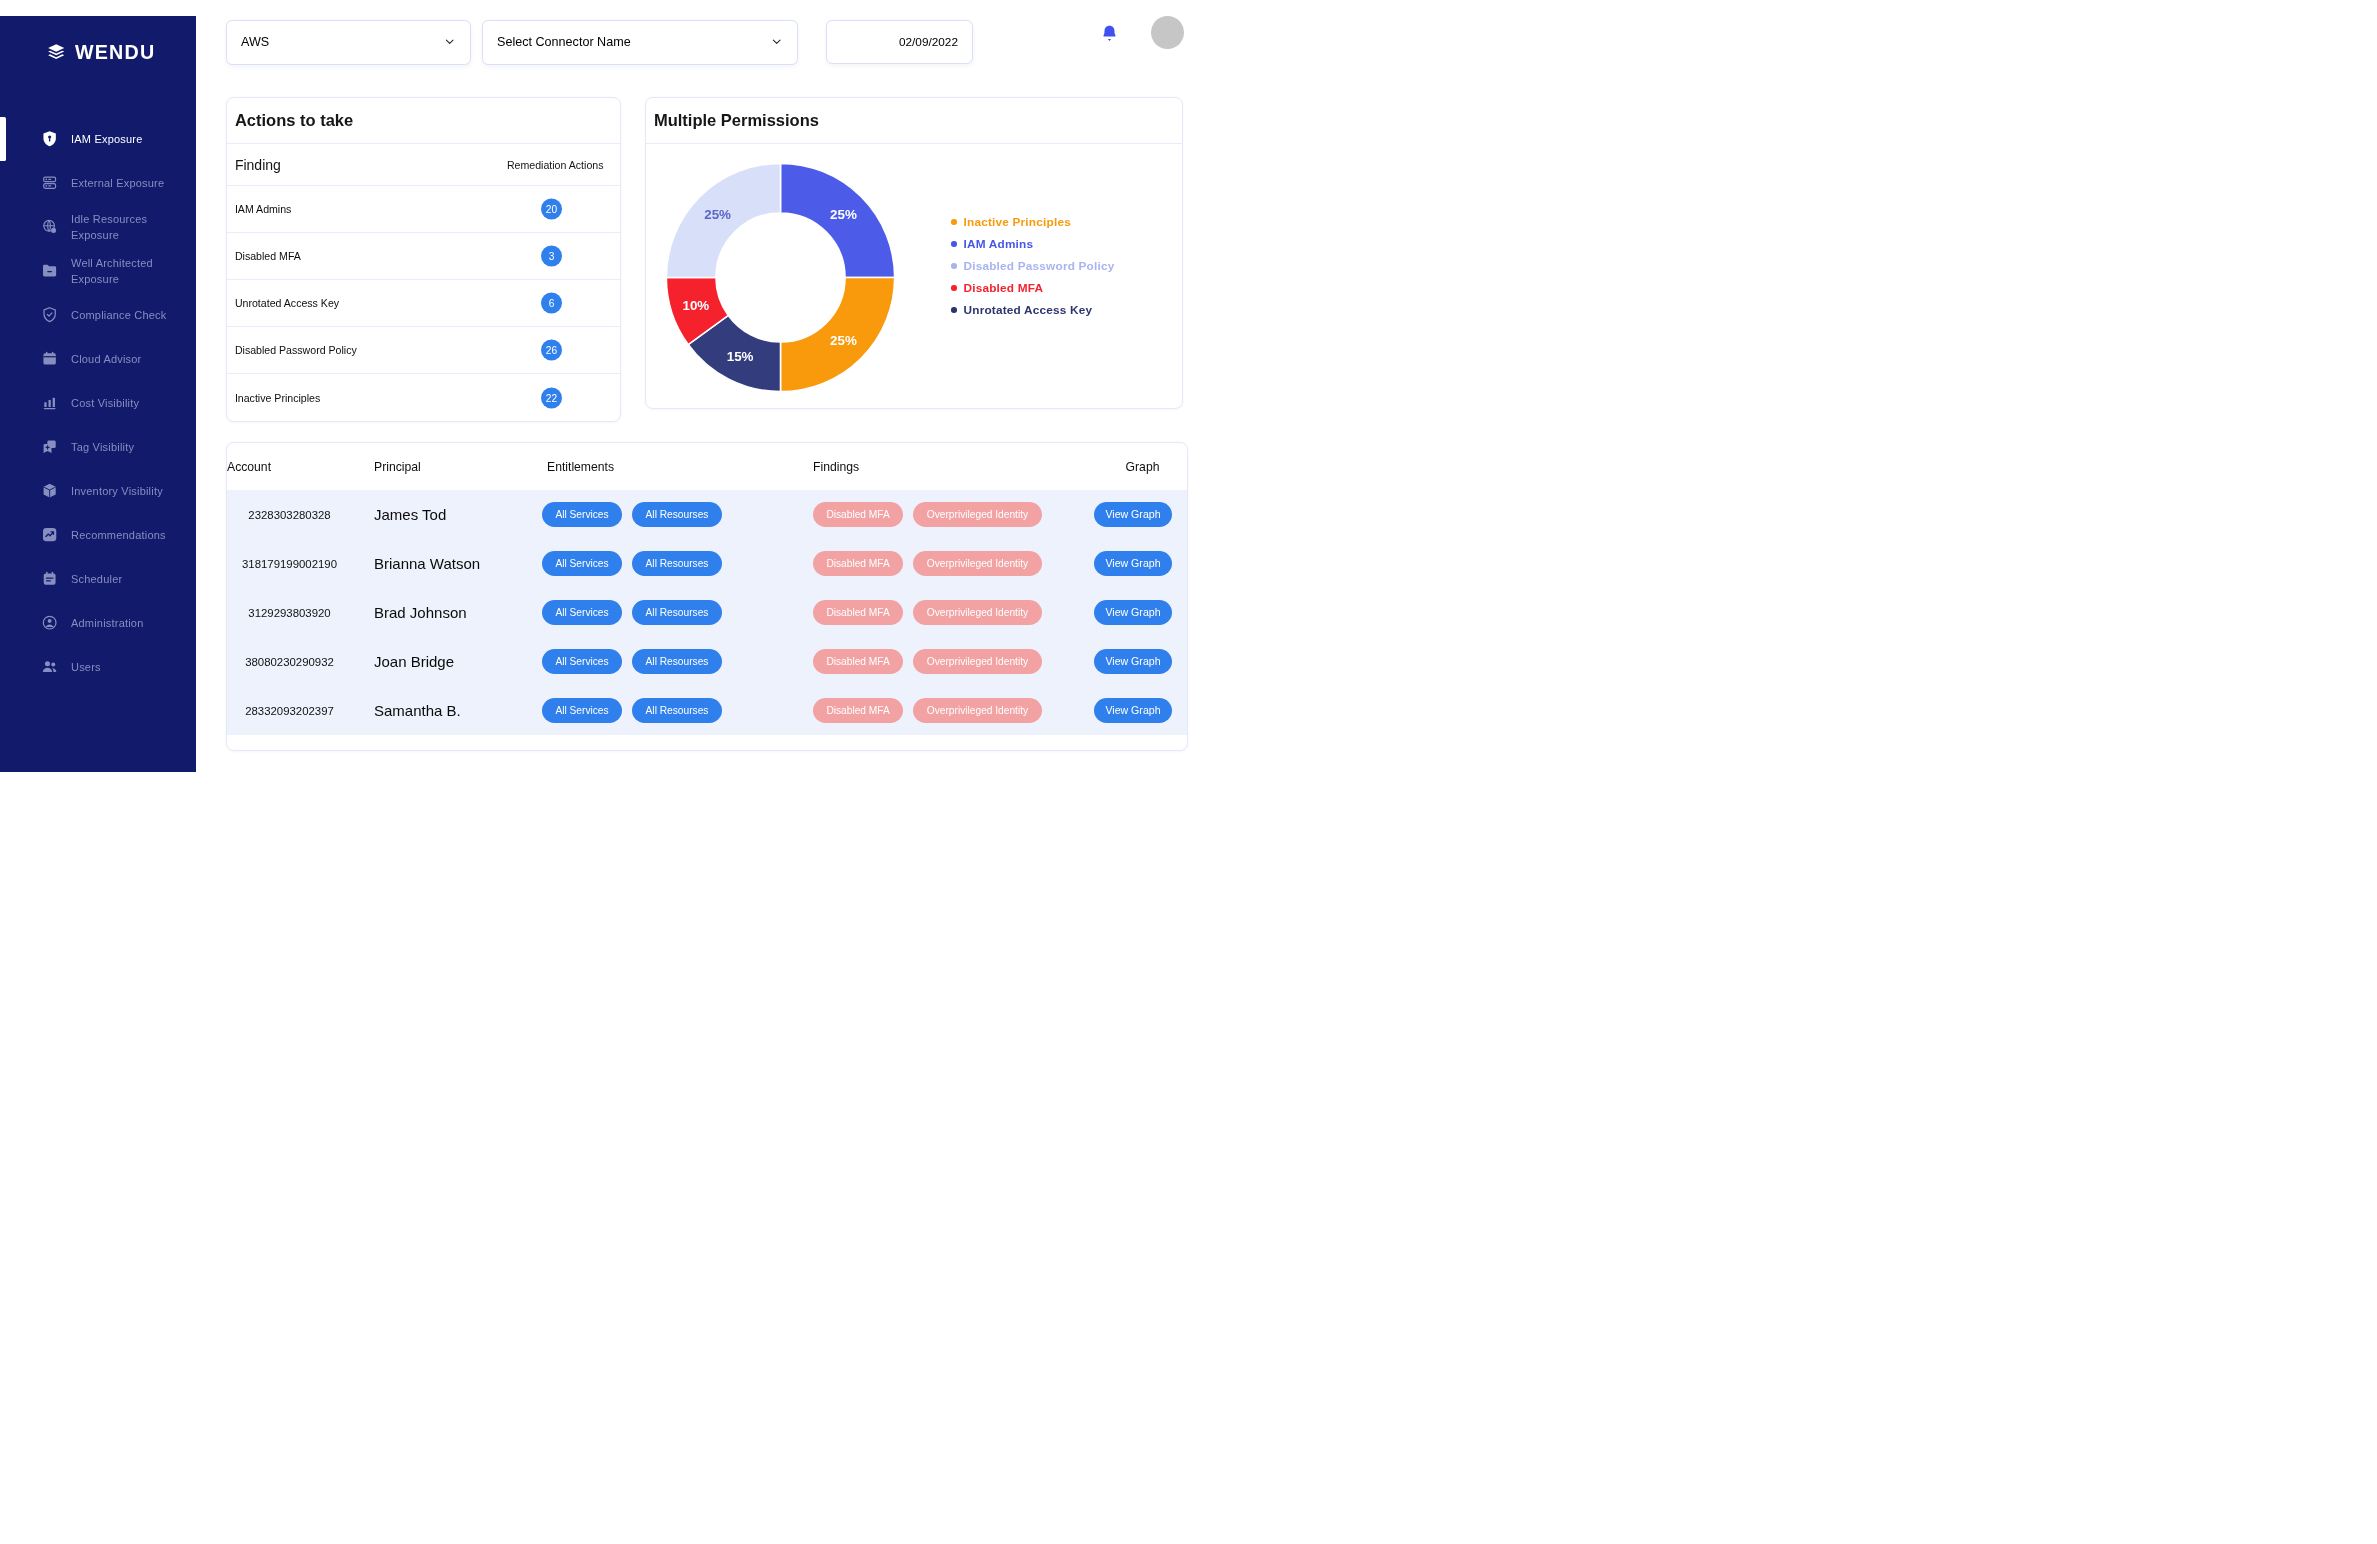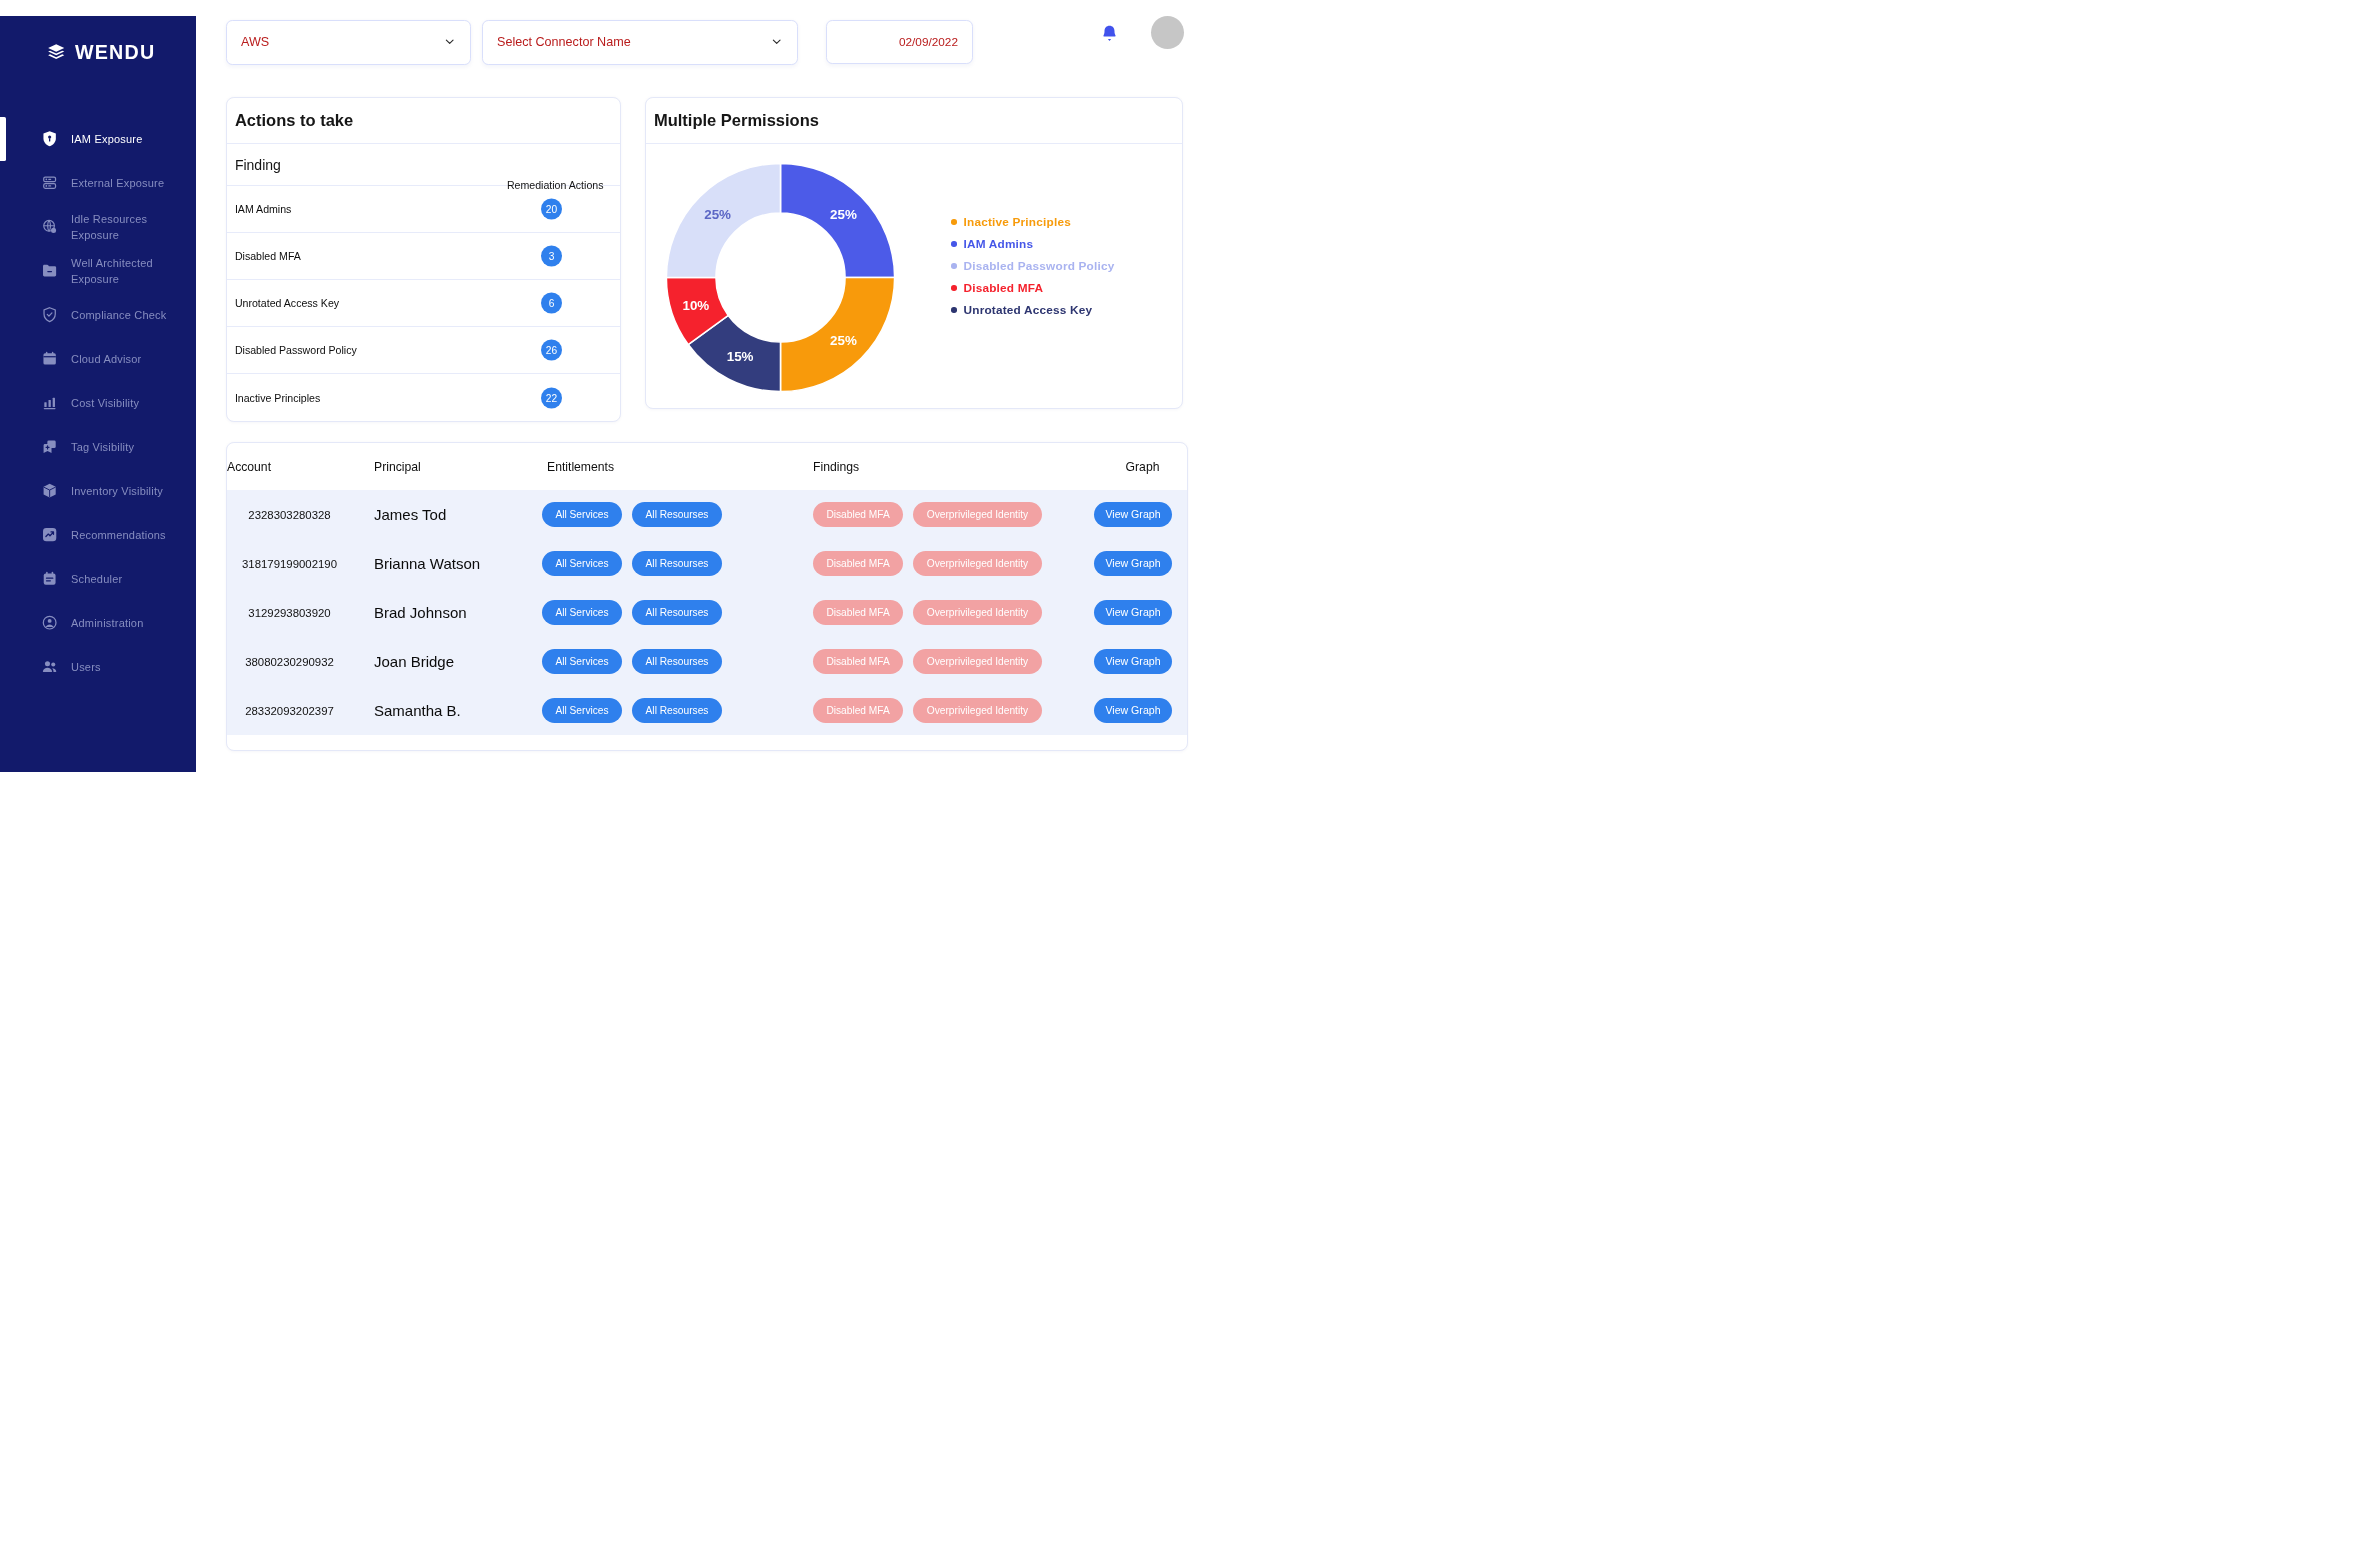--- a/index.html
+++ b/index.html
@@ -20,39 +20,39 @@
   .nav-item .nav-label { margin-left:11px; font-size:11px; line-height:16.5px; font-weight:400; letter-spacing:0.2px; }
   .nav-item.active { color:#fff; }
   .nav-item.active .nav-label { font-weight:500; }
   .nav-ind { display:none; }
   .nav-item.active .nav-ind { display:block; position:absolute; left:0; top:50%; transform:translateY(-50%); width:5.5px; height:44px; background:#fff; border-radius:0 1.6px 1.6px 0; }
   
   .select-box, .date-box {
     position:absolute; top:19.7px; height:45px; background:#fff;
     border:1.2px solid #D9DFFB; border-radius:6.3px;
     display:flex; align-items:center; justify-content:space-between;
-    padding:0 14px; font-size:12.6px; color:#b91c1c; cursor:pointer;
+    padding:0 14px; font-size:12.6px; color:#000000; cursor:pointer;
     box-shadow:0 1.6px 4.7px rgba(26,43,128,.05);
   }
   .select-aws { left:226px; width:245px; }
   .select-connector { left:482px; width:316px; }
   .date-box { left:826px; width:147px; height:44px; justify-content:flex-end; font-size:11.8px; }
   .chev svg { width:13.4px; height:13.4px; display:block; }
   .bell { position:absolute; left:1100px; top:23.6px; width:19px; height:20.4px; color:#4152EC; cursor:pointer; }
   .bell svg { width:19px; height:19px; }
   .avatar { position:absolute; left:1151px; top:15.7px; width:33px; height:33px; border-radius:50%; background:#C6C6C6; cursor:pointer; }
   
   .card { position:absolute; background:#fff; border:0.8px solid #E4E8F8; border-radius:7.9px; box-shadow:0 0.8px 3.1px rgba(20,30,90,.04); }
   .card-head { height:46px; display:flex; align-items:center; padding:0 7.9px; border-bottom:0.8px solid #E7EBFA; }
   .card-title { font-size:16.5px; font-weight:600; color:#161616; }
   
   .actions-card { left:226px; top:97px; width:395px; height:325px; }
   .ahead { position:relative; height:42px; border-bottom:0.8px solid #E7EBFA; }
   .ahead .afinding { position:absolute; left:7.9px; top:50%; transform:translateY(-50%); font-size:14px; font-weight:500; }
-  .ahead .aremed { position:absolute; right:16.5px; top:50%; transform:translateY(-50%); font-size:10.6px; font-weight:500;margin-top:20px; }
+  .ahead .aremed { position:absolute; right:16.5px; top:50%; transform:translateY(-50%); font-size:10.6px; font-weight:500; }
   .arow { position:relative; height:47px; border-bottom:0.8px solid #E7EBFA; }
   .arow:last-child { border-bottom:none; }
   .afind { position:absolute; left:7.9px; top:50%; transform:translateY(-50%); font-size:10.6px; font-weight:500; color:#0d0d0d; }
   .abadge { position:absolute; left:314px; top:50%; transform:translateY(-50%);
     min-width:21px; height:21px; padding:0 3.9px; border-radius:50%;
     background:var(--accent); color:#fff; font-size:10.2px; font-weight:500;
     display:flex; align-items:center; justify-content:center; }
   
   .perms-card { left:645px; top:97px; width:538px; height:312px; }
   .donut { position:absolute; left:18px; top:63px; width:233px; height:233px; }

